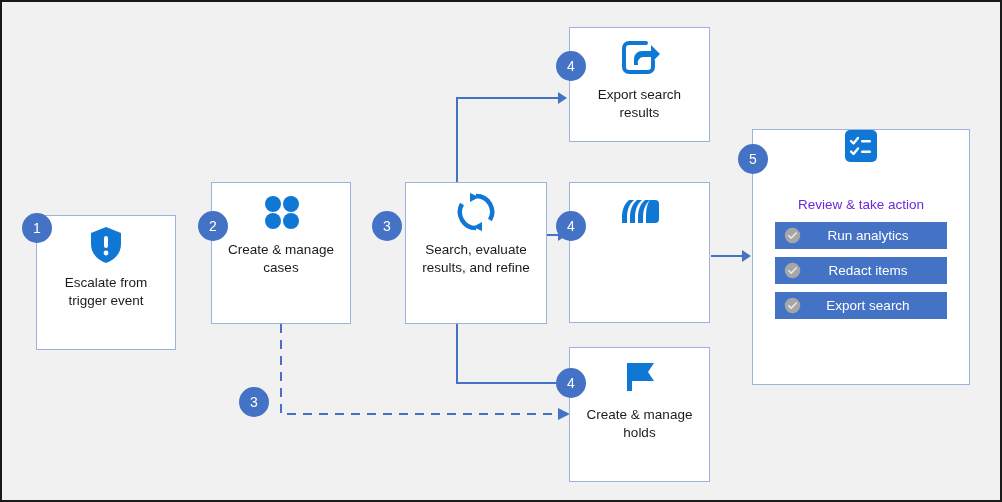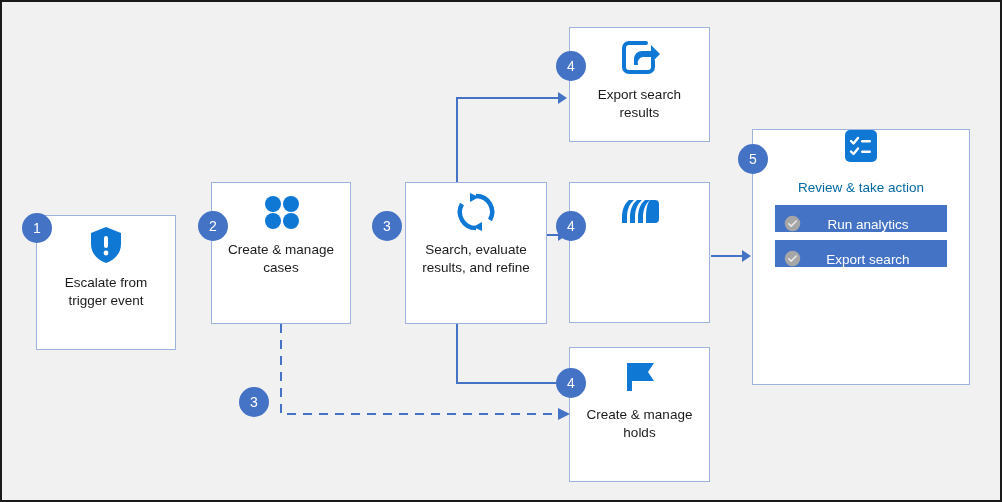--- a/index.html
+++ b/index.html
@@ -66,32 +66,32 @@
     position: absolute;
     background: #ffffff;
     border: 1.5px solid #9db3dd;
     box-sizing: border-box;
     display: flex;
     flex-direction: column;
     align-items: center;
   }
   #review-title {
     font-size: 13.5px;
-    color: #0369a1;
-    margin-top: 2px;
+    color: #6d28d9;
+    margin-top: 19px;
     margin-bottom: 10px;
   }
   .action-btn {
     width: 172px;
     height: 27px;
     background: #4472c4;
     color: #ffffff;
     font-size: 13.5px;
     display: flex;
-    align-items: flex-end;
+    align-items: center;
     margin-bottom: 8px;
     box-sizing: border-box;
     padding-left: 9px;
   }
   .action-btn .btn-label {
     flex: 1;
     text-align: center;
     padding-right: 12px;
   }
   .chk {
@@ -232,24 +232,31 @@
 
     <div class="action-btn">
       <svg class="chk" viewBox="0 0 18 18">
         <circle cx="9" cy="9" r="8.2" fill="#a6a6a6"></circle>
         <path d="M5 9.3 L7.6 11.8 L13 6.4" fill="none" stroke="#e8e8e8" stroke-width="1.7" stroke-linecap="round" stroke-linejoin="round"></path>
       </svg>
       <span class="btn-label">Run analytics</span>
     </div>
 
 
-
     <div class="action-btn">
       <svg class="chk" viewBox="0 0 18 18">
         <circle cx="9" cy="9" r="8.2" fill="#a6a6a6"></circle>
         <path d="M5 9.3 L7.6 11.8 L13 6.4" fill="none" stroke="#e8e8e8" stroke-width="1.7" stroke-linecap="round" stroke-linejoin="round"></path>
       </svg>
+      <span class="btn-label">Redact items</span>
+    </div>
+
+    <div class="action-btn">
+      <svg class="chk" viewBox="0 0 18 18">
+        <circle cx="9" cy="9" r="8.2" fill="#a6a6a6"></circle>
+        <path d="M5 9.3 L7.6 11.8 L13 6.4" fill="none" stroke="#e8e8e8" stroke-width="1.7" stroke-linecap="round" stroke-linejoin="round"></path>
+      </svg>
       <span class="btn-label">Export search</span>
     </div>
   </div>
   <div class="badge" style="left:736px; top:142px;">5</div>
 
 </div>
 
 </body></html>

